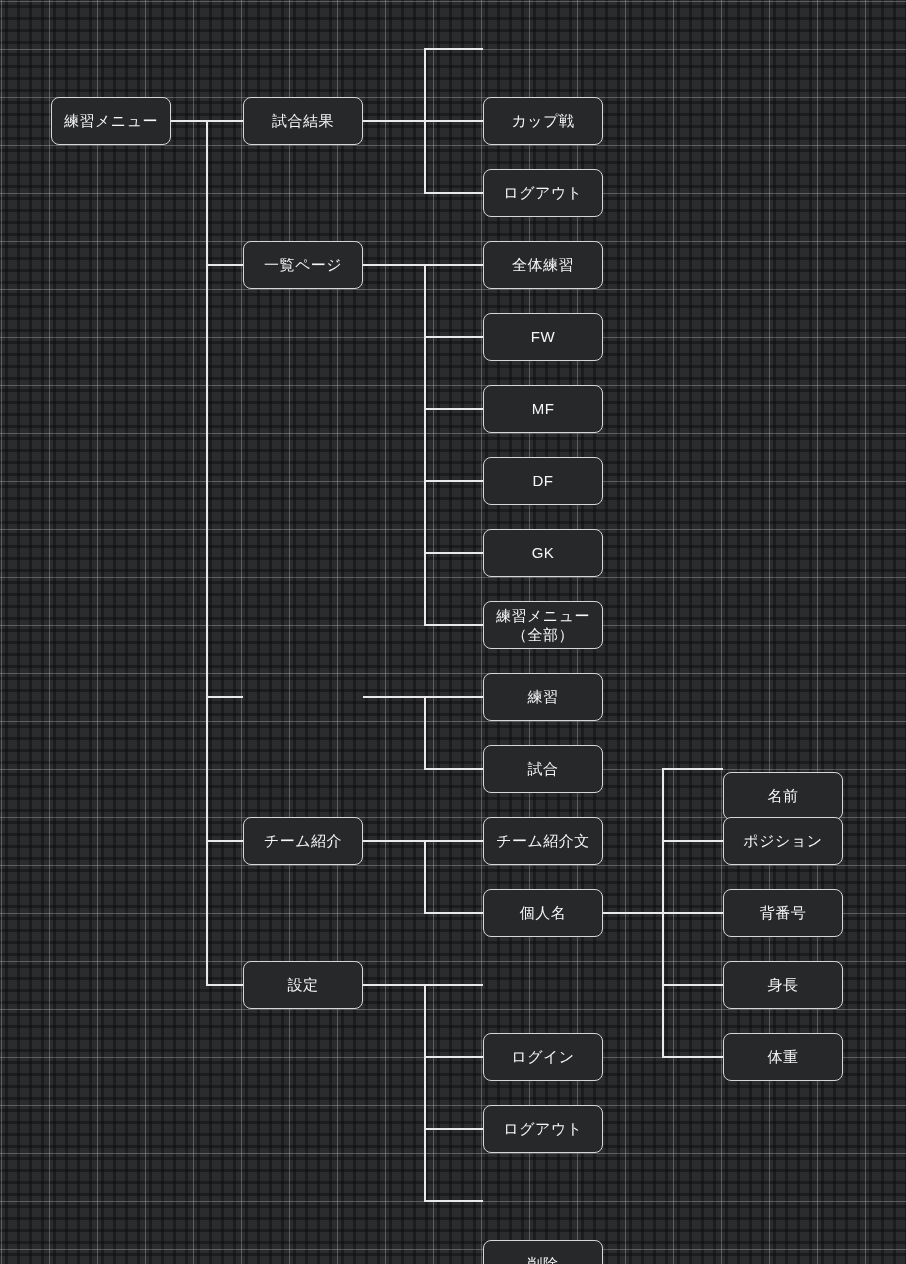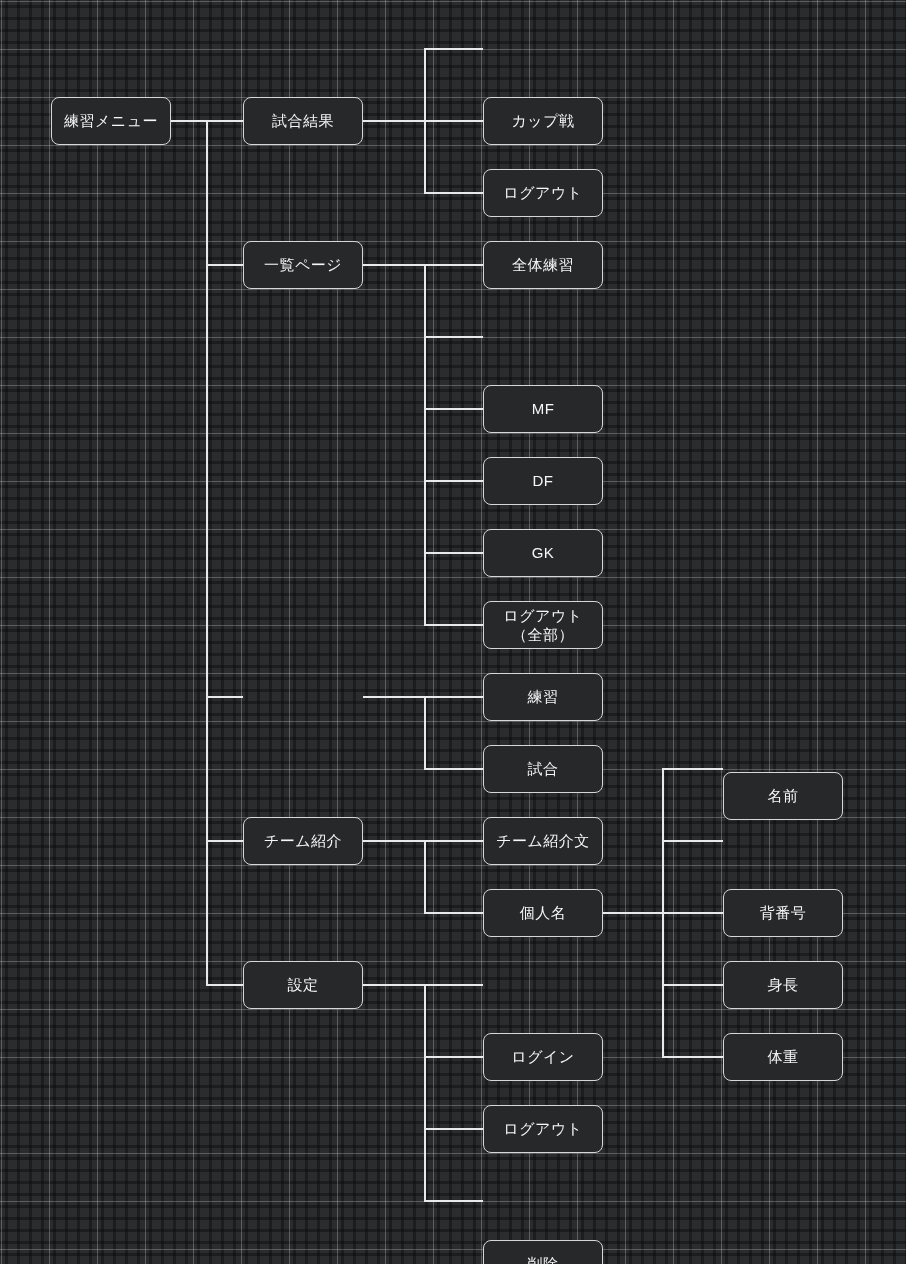--- a/index.html
+++ b/index.html
@@ -114,31 +114,34 @@
 
   <div class="node" style="left:483px;top:97px">
       <span>カップ戦</span>
     </div>
   <div class="node" style="left:483px;top:169px">
       <span>ログアウト</span>
     </div>
   <div class="node" style="left:483px;top:241px">
       <span>全体練習</span>
     </div>
+  <div class="node" style="left:483px;top:313px">
+      <span>FW</span>
+    </div>
   <div class="node" style="left:483px;top:385px">
       <span>MF</span>
     </div>
   <div class="node" style="left:483px;top:457px">
       <span>DF</span>
     </div>
   <div class="node" style="left:483px;top:529px">
       <span>GK</span>
     </div>
   <div class="node" style="left:483px;top:601px">
-      <span>ログアウト（全部）</span>
+      <span>練習メニュー（全部）</span>
     </div>
   <div class="node" style="left:483px;top:673px">
       <span>練習</span>
     </div>
   <div class="node" style="left:483px;top:745px">
       <span>試合</span>
     </div>
   <div class="node" style="left:483px;top:889px">
       <span>個人名</span>
     </div>
@@ -151,20 +154,23 @@
   <div class="node" style="left:483px;top:1105px">
       <span>ログアウト</span>
     </div>
   <div class="node" style="left:483px;top:1240px">
       <span>削除</span>
     </div>
 
   <div class="node" style="left:723px;top:772px">
       <span>名前</span>
     </div>
+  <div class="node" style="left:723px;top:817px">
+      <span>ポジション</span>
+    </div>
   <div class="node" style="left:723px;top:889px">
       <span>背番号</span>
     </div>
   <div class="node" style="left:723px;top:961px">
       <span>身長</span>
     </div>
   <div class="node" style="left:723px;top:1033px">
       <span>体重</span>
     </div>
 

